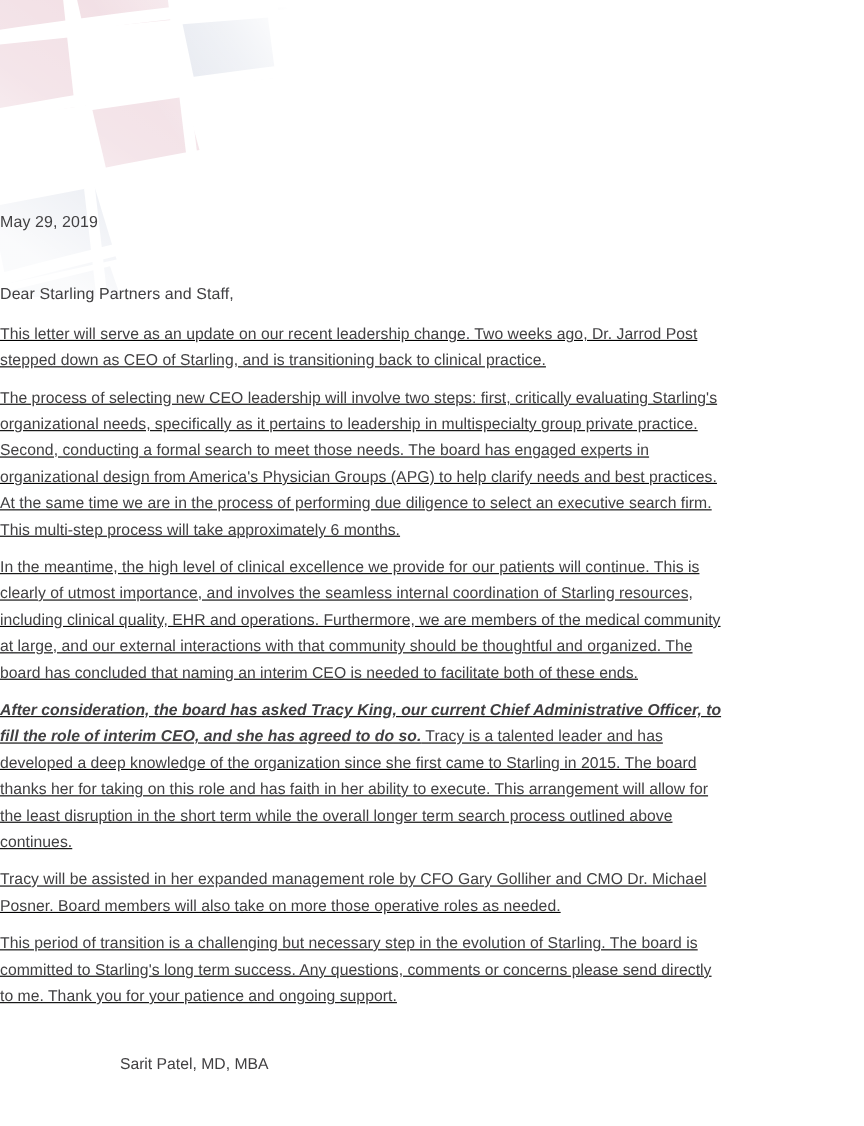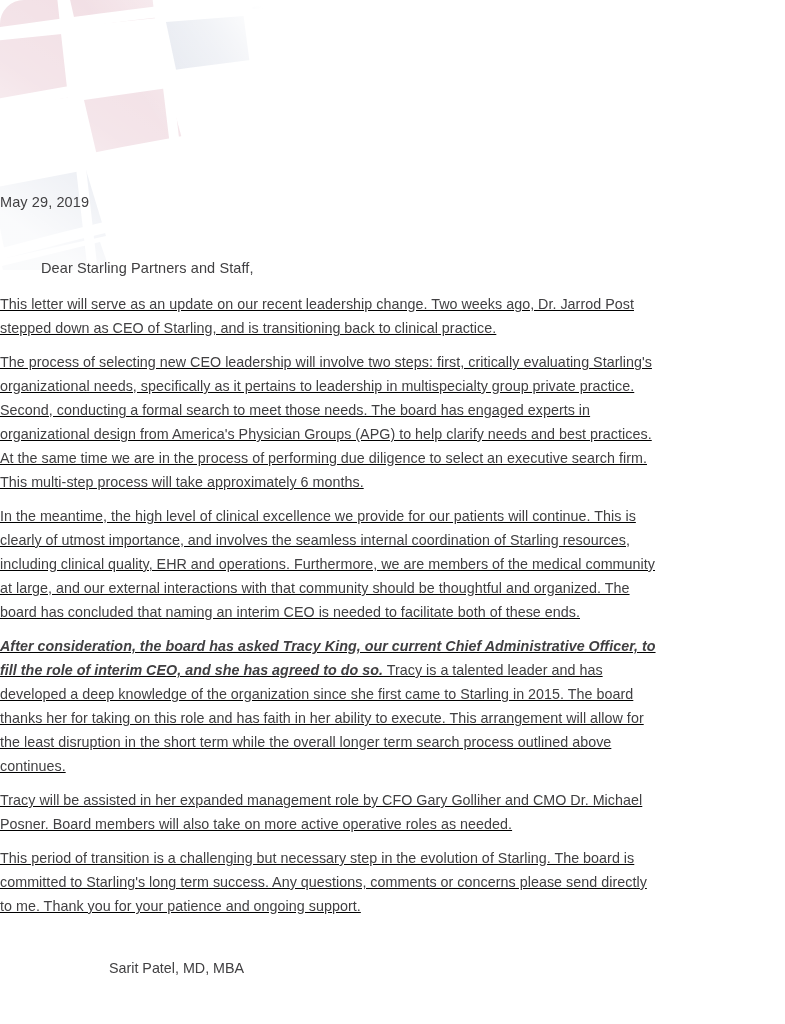--- a/index.html
+++ b/index.html
@@ -9,21 +9,20 @@
   }
   body {
     font-family: "Liberation Sans", sans-serif;
   }
   .page {
     position: relative;
     width: 785px;
     height: 1024px;
     background: #ffffff;
     overflow: hidden;
-    border-radius: 24px;
   }
 
   
   .watermark {
     position: absolute;
     top: 0;
     left: 0;
     width: 300px;
     height: 270px;
     pointer-events: none;
@@ -36,21 +35,20 @@
     color: #414042;
     letter-spacing: 0.1px;
   }
   .salutation {
     position: absolute;
     top: 260px;
     left: 0;
     font-size: 14.5px;
     color: #414042;
     letter-spacing: 0.1px;
-    margin-left: 41px;
   }
   .body-block {
     position: absolute;
     top: 292px;
     left: 0;
     width: 658px;
     text-decoration: underline;
   }
   p.para {
     margin: 0 0 10px 0;
@@ -139,21 +137,21 @@
 
   <div class="date">May 29, 2019</div>
 
   <div class="salutation">Dear Starling Partners and Staff,</div>
 
   <div class="body-block">
     <p class="para">This letter will serve as an update on our recent leadership change. Two weeks ago, Dr. Jarrod Post stepped down as CEO of Starling, and is transitioning back to clinical practice.</p>
     <p class="para">The process of selecting new CEO leadership will involve two steps: first, critically evaluating Starling's organizational needs, specifically as it pertains to leadership in multispecialty group private practice. Second, conducting a formal search to meet those needs. The board has engaged experts in organizational design from America's Physician Groups (APG) to help clarify needs and best practices. At the same time we are in the process of performing due diligence to select an executive search firm. This multi-step process will take approximately 6 months.</p>
     <p class="para">In the meantime, the high level of clinical excellence we provide for our patients will continue. This is clearly of utmost importance, and involves the seamless internal coordination of Starling resources, including clinical quality, EHR and operations. Furthermore, we are members of the medical community at large, and our external interactions with that community should be thoughtful and organized.  The board has concluded that naming an interim CEO is needed to facilitate both of these ends.</p>
     <p class="para"><span class="bi">After consideration, the board has asked Tracy King, our current Chief Administrative Officer, to fill the role of interim CEO, and she has agreed to do so.</span><span>  Tracy is a talented leader and has developed a deep knowledge of the organization since she first came to Starling in 2015.  The board thanks her for taking on this role and has faith in her ability to execute. This arrangement will allow for the least disruption in the short term while the overall longer term search process outlined above continues.</span></p>
-    <p class="para">Tracy will be assisted in her expanded management role by CFO Gary Golliher and CMO Dr. Michael Posner. Board members will also take on more active operative roles as needed.</p>
+    <p class="para">Tracy will be assisted in her expanded management role by CFO Gary Golliher and CMO Dr. Michael Posner. Board members will also take on more those operative roles as needed.</p>
     <p class="para">This period of transition is a challenging but necessary step in the evolution of Starling. The board is committed to Starling's long term success. Any questions, comments or concerns please send directly to me. Thank you for your patience and ongoing support.</p>
   </div>
 
   <div class="signature">
     <span class="sig-line">Sarit Patel, MD, MBA</span>
   </div>
 
 </div>
 
 </body></html>

